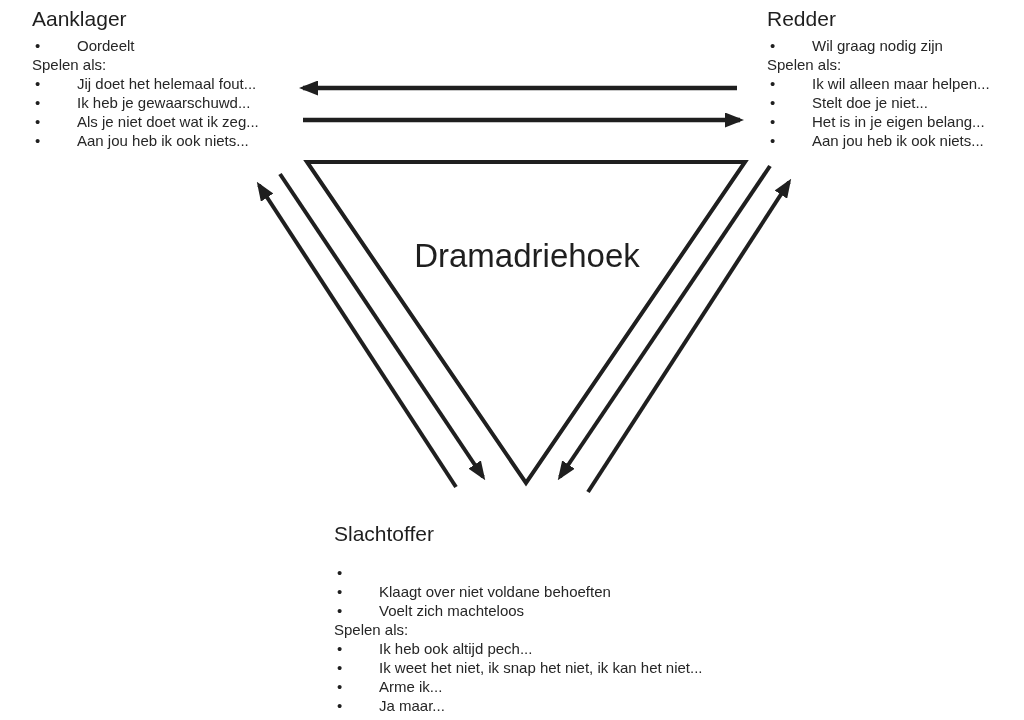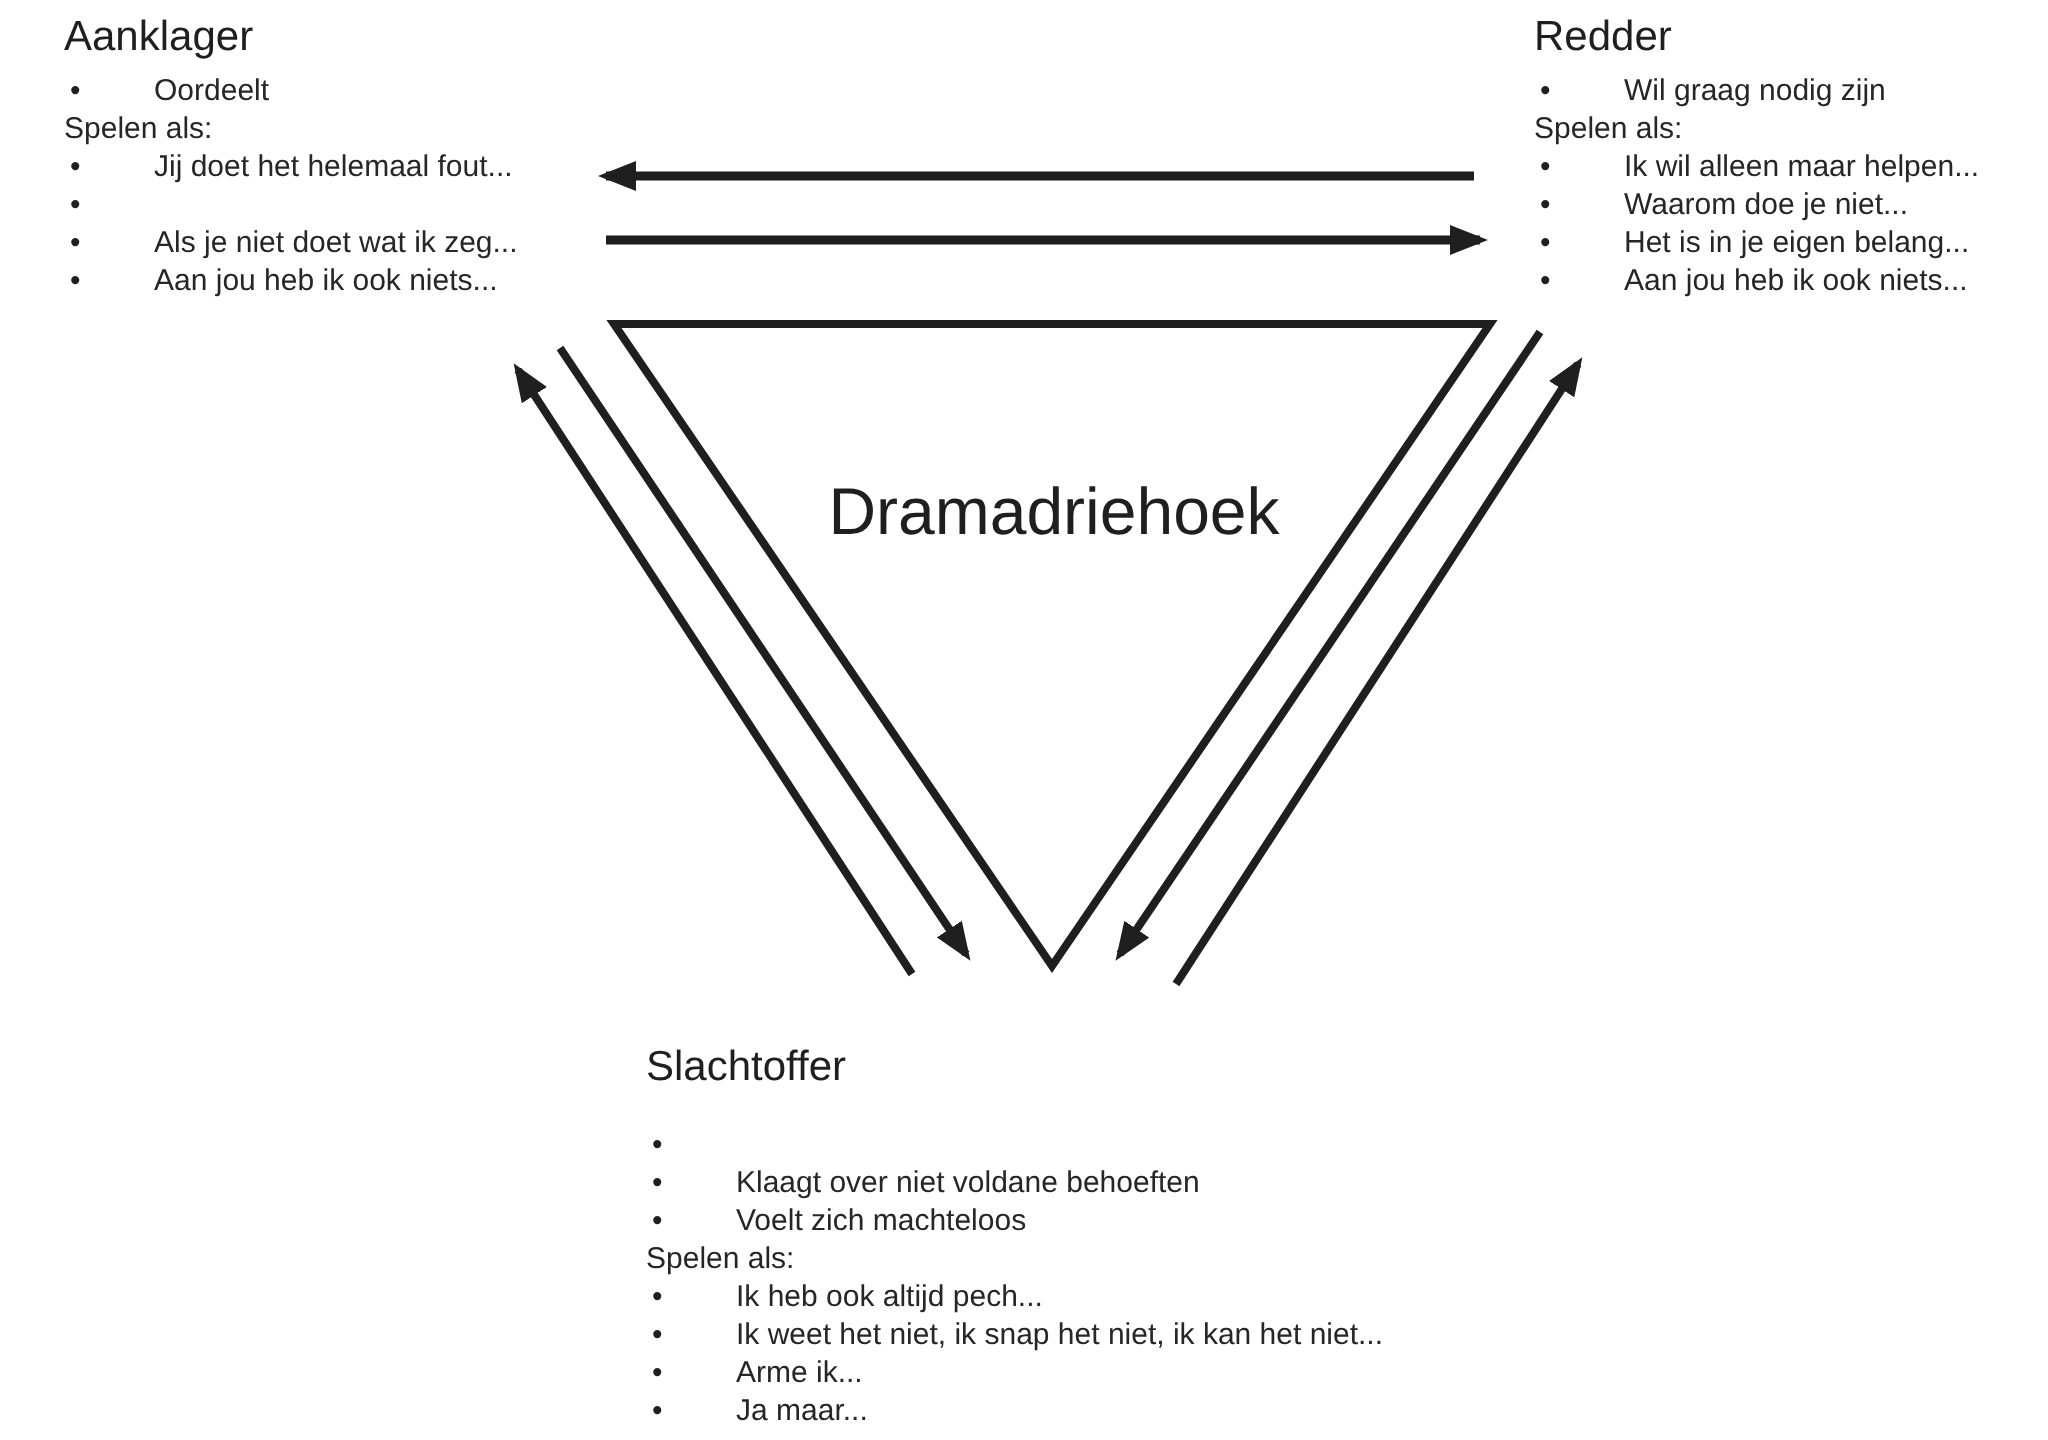--- a/index.html
+++ b/index.html
@@ -52,21 +52,21 @@
   .row.plain {
     display: block;
   }
   .bullet {
     font-size: 15px;
     padding-left: 3px;
     color: #1f1f1f;
   }
   .aanklager-block { left: 32px;  top: 6px;   width: 272px; }
   .redder-block    { left: 767px; top: 6px;   width: 256px; }
-  .slachtoffer-block { left: 323px; top: 521px; width: 440px; }
+  .slachtoffer-block { left: 334px; top: 521px; width: 440px; }
   .slachtoffer-block h2 { margin-bottom: 17px; }
 </style>
 </head>
 <body>
 
 <div class="canvas">
 
   <svg class="diagram" viewBox="0 0 1024 720" aria-hidden="true">
     <defs>
       <marker id="ah" markerWidth="19" markerHeight="15" refX="15" refY="7.5" orient="auto" markerUnits="userSpaceOnUse">
@@ -94,20 +94,21 @@
       <span class="bullet">•</span>
       <span class="txt">Oordeelt</span>
     </div>
     <div class="row plain">Spelen als:</div>
     <div class="row">
       <span class="bullet">•</span>
       <span class="txt">Jij doet het helemaal fout...</span>
     </div>
     <div class="row">
       <span class="bullet">•</span>
+      <span class="txt">Ik heb je gewaarschuwd...</span>
     </div>
     <div class="row">
       <span class="bullet">•</span>
       <span class="txt">Als je niet doet wat ik zeg...</span>
     </div>
     <div class="row">
       <span class="bullet">•</span>
       <span class="txt">Aan jou heb ik ook niets...</span>
     </div>
   </section>
@@ -118,21 +119,21 @@
       <span class="bullet">•</span>
       <span class="txt">Wil graag nodig zijn</span>
     </div>
     <div class="row plain">Spelen als:</div>
     <div class="row">
       <span class="bullet">•</span>
       <span class="txt">Ik wil alleen maar helpen...</span>
     </div>
     <div class="row">
       <span class="bullet">•</span>
-      <span class="txt">Waarom doe je niet...</span>
+      <span class="txt">Stelt doe je niet...</span>
     </div>
     <div class="row">
       <span class="bullet">•</span>
       <span class="txt">Het is in je eigen belang...</span>
     </div>
     <div class="row">
       <span class="bullet">•</span>
       <span class="txt">Aan jou heb ik ook niets...</span>
     </div>
   </section>

